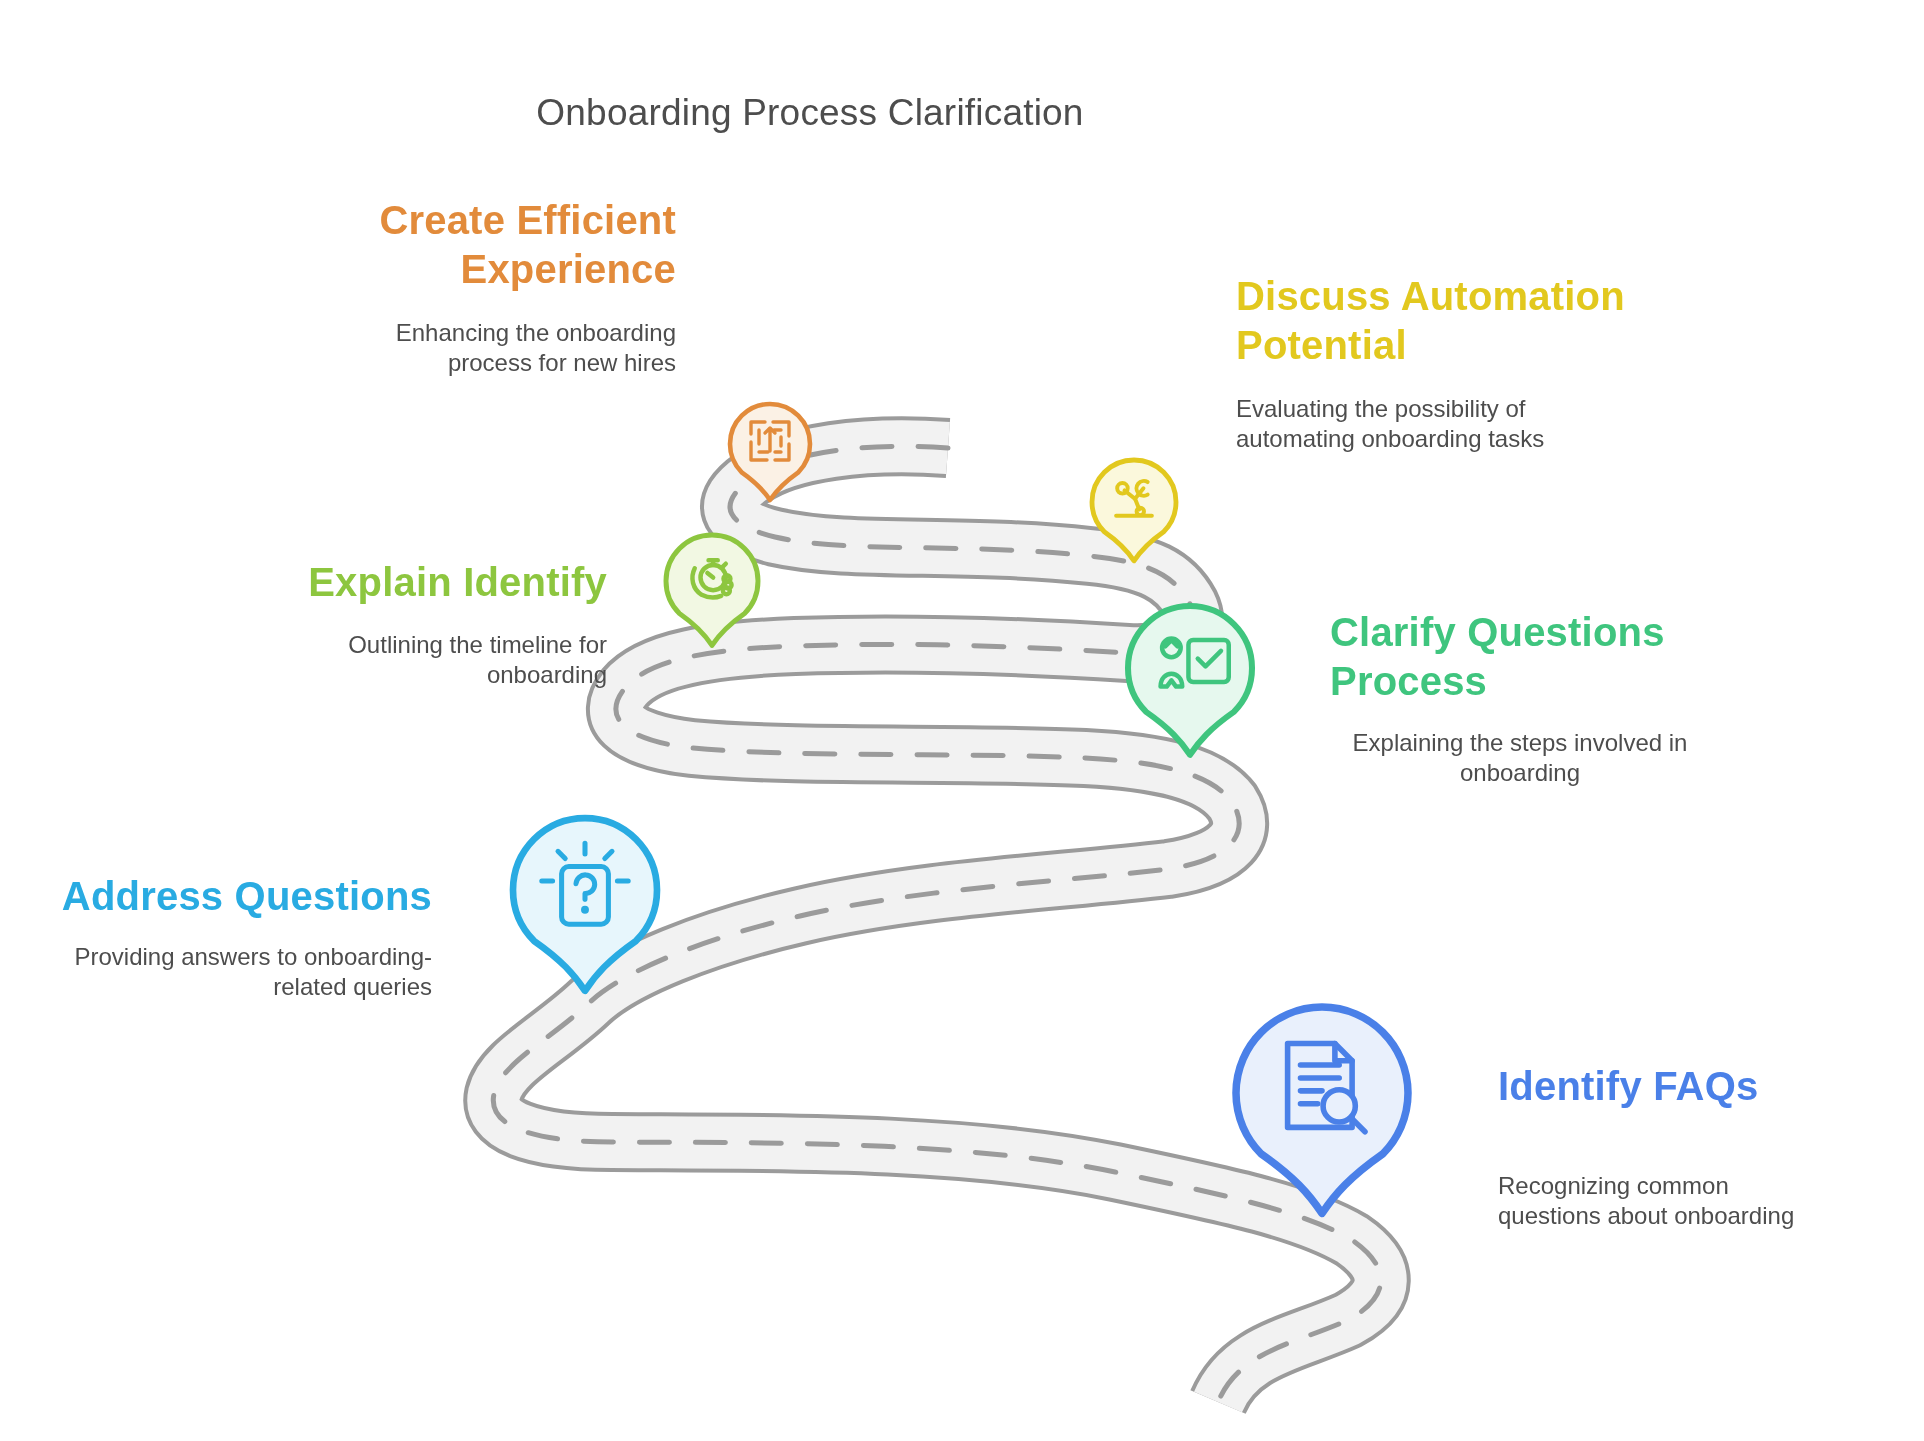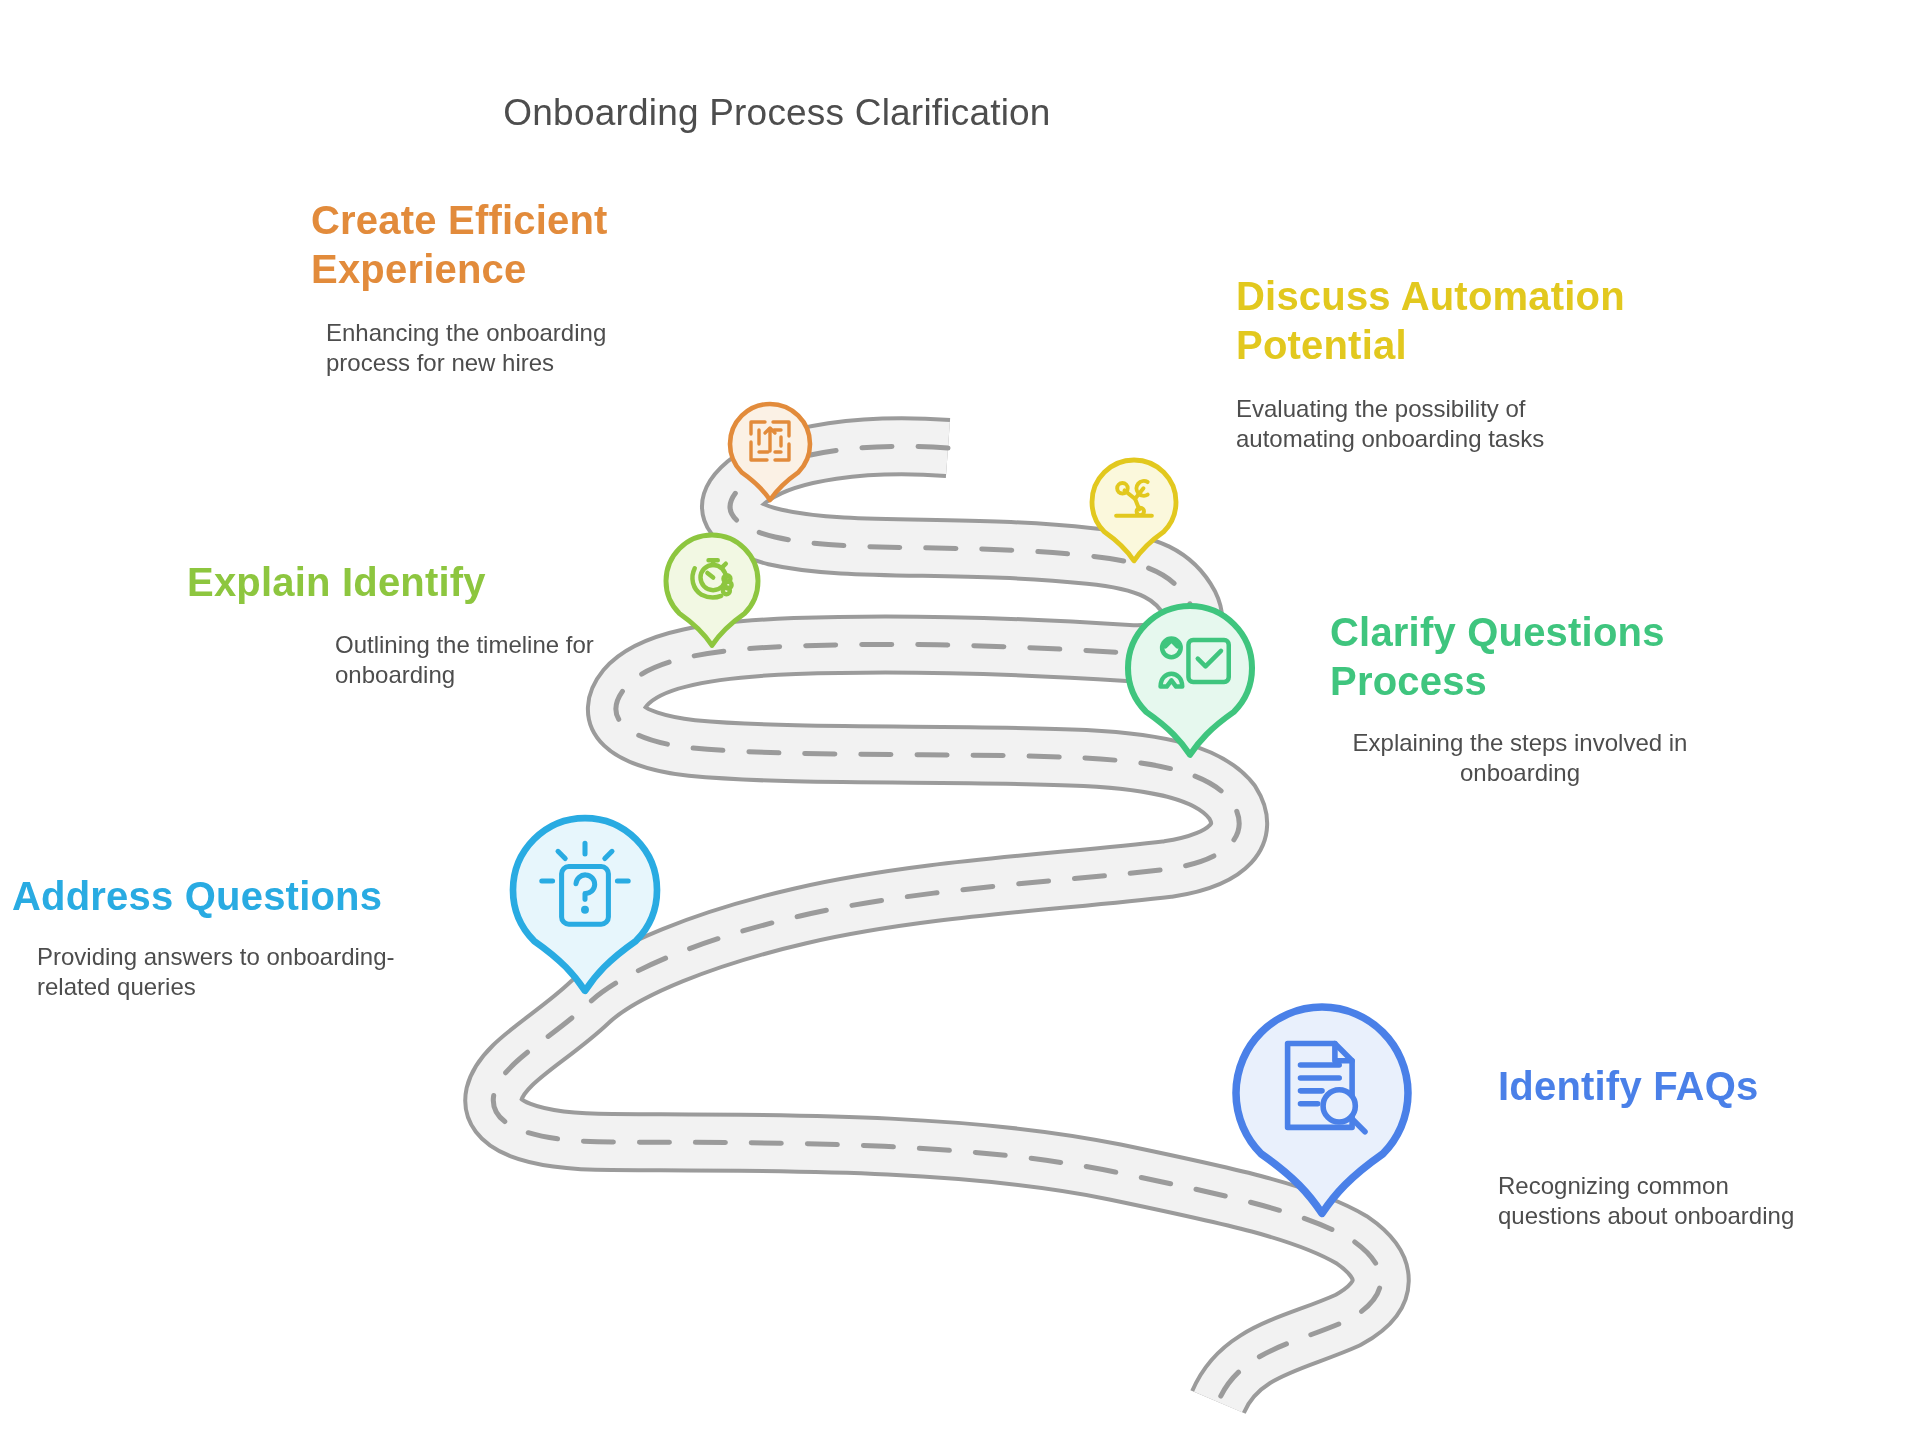--- a/index.html
+++ b/index.html
@@ -2,30 +2,30 @@
 <html><head>
 <meta charset="utf-8">
 <style>
   html,body{margin:0;padding:0;background:#ffffff;}
   #stage{
     position:relative;width:1924px;height:1441px;background:#ffffff;overflow:hidden;
     font-family:"Liberation Sans","DejaVu Sans",sans-serif;color:#4d4d4d;
   }
   .title{
     position:absolute;top:92px;left:0;width:1554px;text-align:center;
-    font-size:37px;font-weight:400;color:#4d4d4d;letter-spacing:.2px;
+    font-size:37px;font-weight:400;color:#4d4d4d;letter-spacing:.2px;padding-left:33px;
   }
   .step-text{position:absolute;}
   .step-text h2{
     margin:0;font-size:40px;line-height:1.22;font-weight:700;letter-spacing:.2px;
   }
   .step-text p{
     margin:0;font-size:24px;line-height:1.26;font-weight:400;color:#4d4d4d;
   }
-  .ta-r{}
+  .ta-r{text-align:right;}
   .ta-l{text-align:left;}
   
   .c-orange h2{color:#E28B3B;}
   .c-yellow h2{color:#E2C81E;}
   .c-lime   h2{color:#8DC63F;}
   .c-green  h2{color:#3FC57E;}
   .c-cyan   h2{color:#29ABE2;}
   .c-blue   h2{color:#4A80E8;}
   svg{position:absolute;top:0;left:0;}
 </style>

